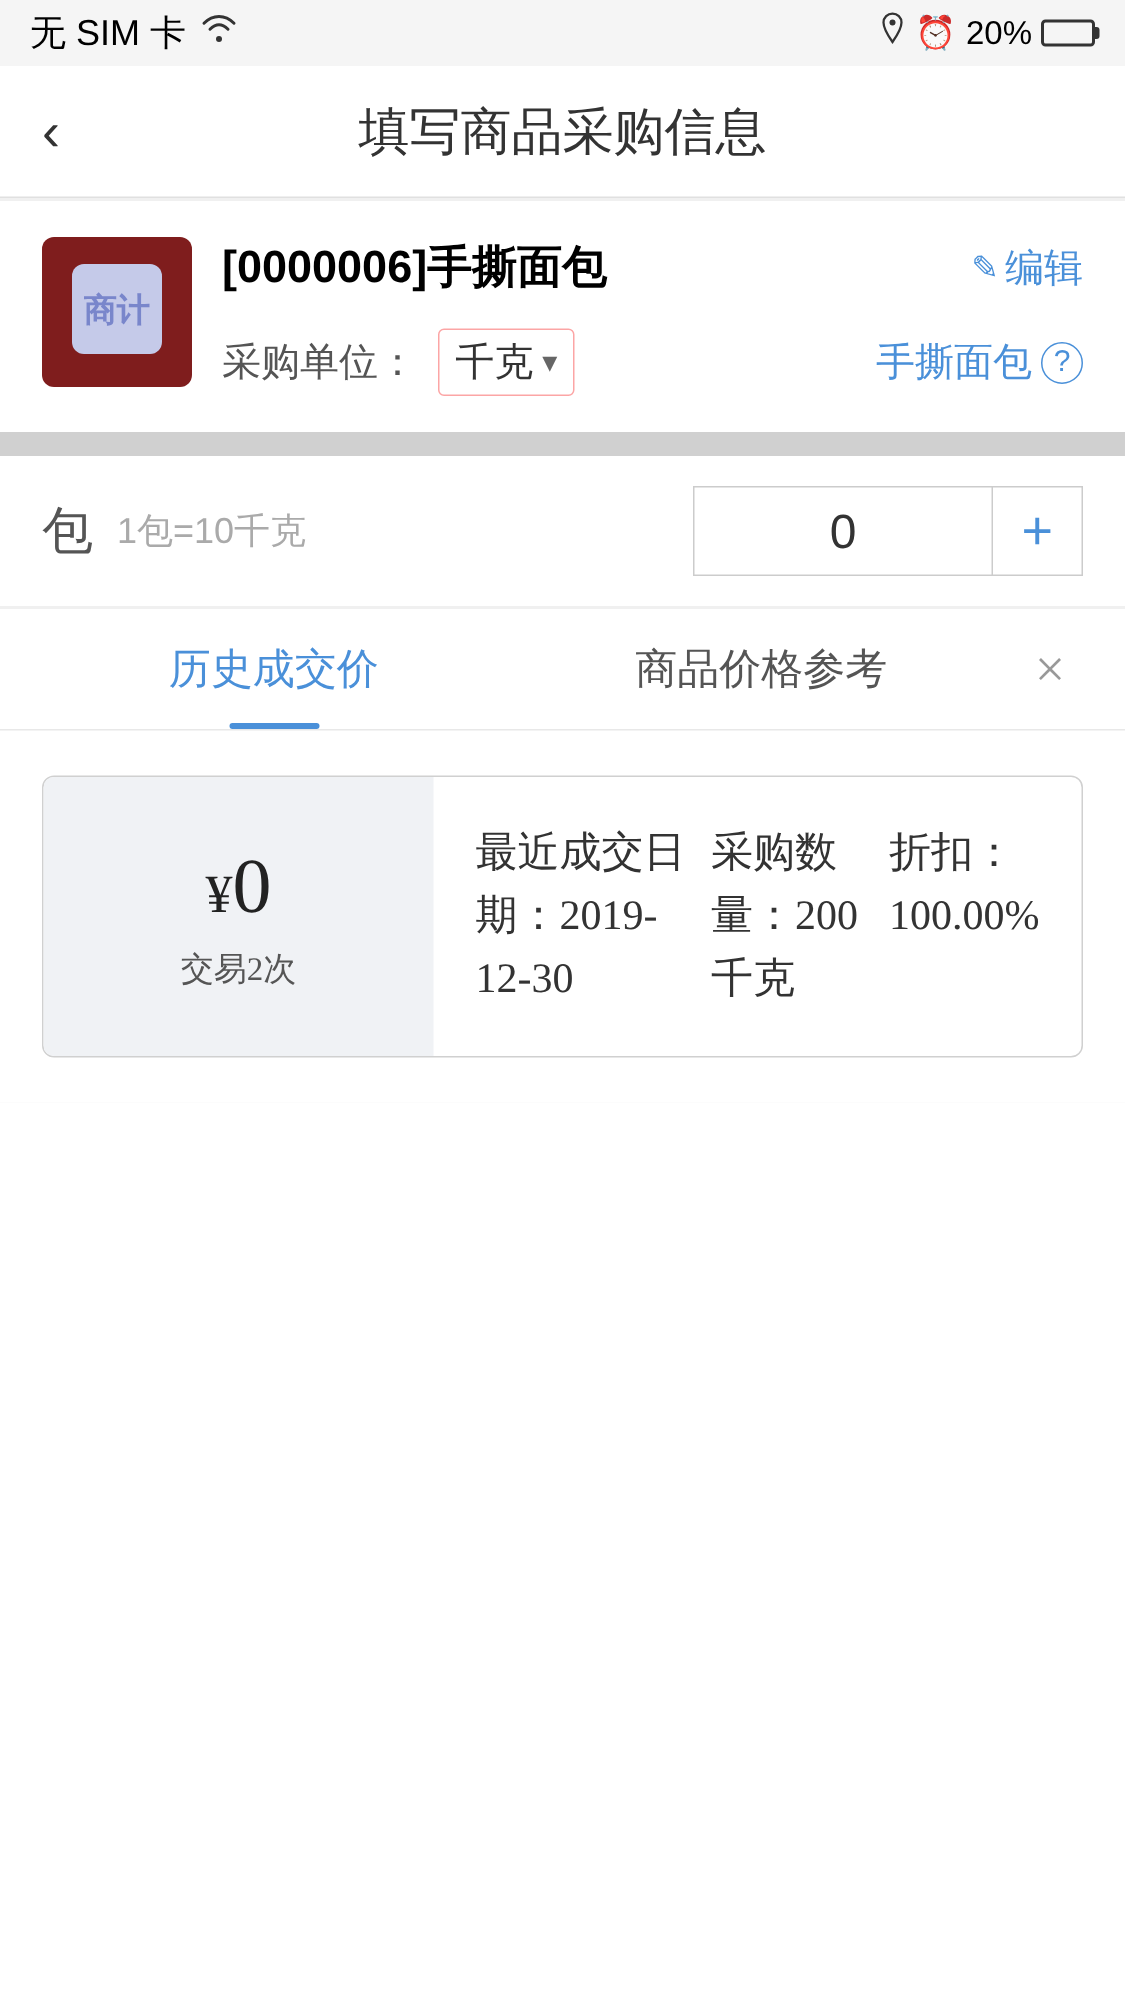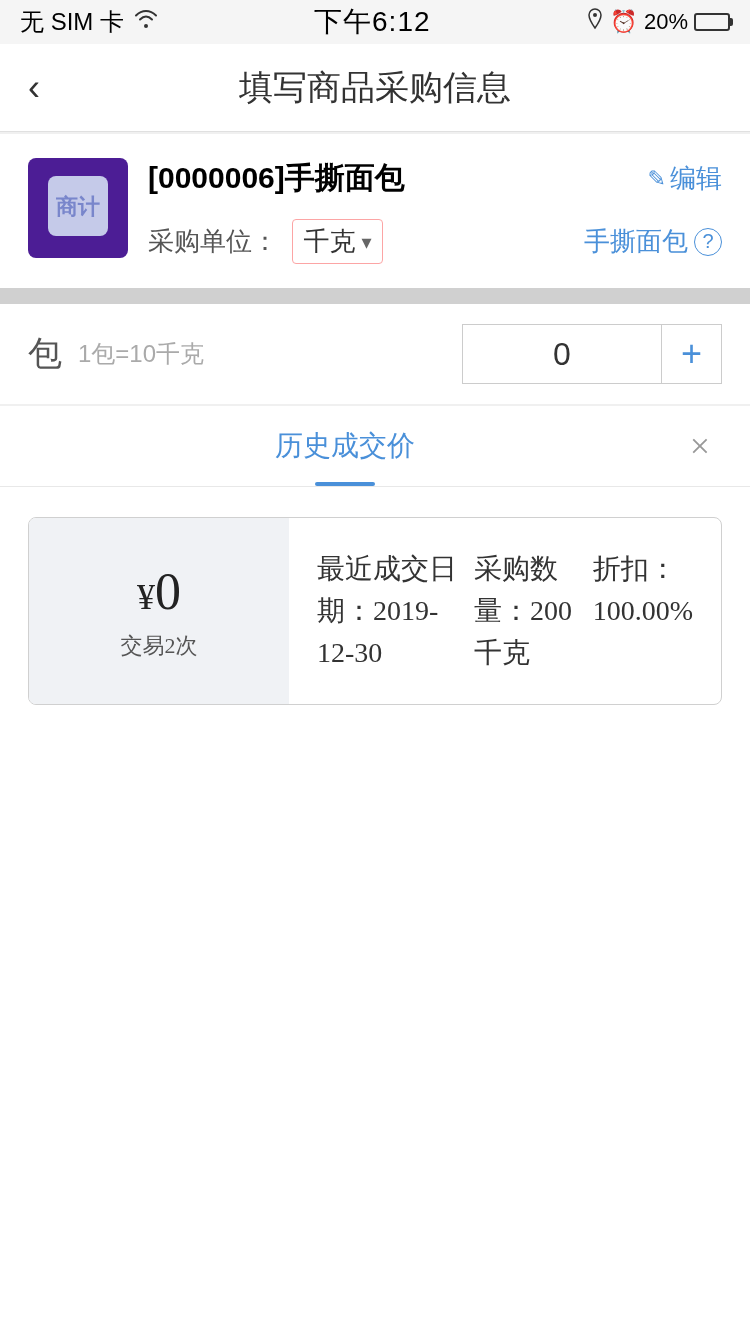--- a/index.html
+++ b/index.html
@@ -104,21 +104,21 @@
       margin-top: 2px;
     }
     .product-header {
       display: flex;
       align-items: flex-start;
       gap: 20px;
     }
     .product-thumb {
       width: 100px;
       height: 100px;
-      background: #4c1d95;
+      background: #7f1d1d;
       border-radius: 8px;
       display: flex;
       align-items: center;
       justify-content: center;
       flex-shrink: 0;
     }
     .product-thumb-logo {
       font-size: 28px;
       color: #9fa8da;
       font-weight: bold;
@@ -372,21 +372,20 @@
   <div class="status-left">
     <span>无 SIM 卡</span>
     <span>
       <svg width="28" height="22" viewBox="0 0 28 22" fill="none">
         <path d="M14 16a2 2 0 1 1 0 4 2 2 0 0 1 0-4z" fill="#333"></path>
         <path d="M8 11.5C9.8 9.7 11.8 8.5 14 8.5s4.2 1.2 6 3" stroke="#333" stroke-width="2" fill="none" stroke-linecap="round"></path>
         <path d="M4 7.5C6.8 4.7 10.2 3 14 3s7.2 1.7 10 4.5" stroke="#333" stroke-width="2" fill="none" stroke-linecap="round"></path>
       </svg>
     </span>
   </div>
-  <div class="status-center">下午6:12</div>
   <div class="status-right">
     <span>
       <svg width="20" height="22" viewBox="0 0 20 22" fill="none">
         <path d="M10 1C6.7 1 4 3.7 4 7c0 4.5 6 13 6 13s6-8.5 6-13c0-3.3-2.7-6-6-6z" stroke="#333" stroke-width="1.5" fill="none"></path>
         <circle cx="10" cy="7" r="2" fill="#333"></circle>
       </svg>
     </span>
     <span>⏰</span>
     <span>20%</span>
     <span class="battery-icon">
@@ -453,20 +452,23 @@
     <div class="quantity-plus">+</div>
   </div>
 </div>
 
 <div class="tabs-section">
   <div class="tabs-header">
     <div class="tab-item active">
       <span class="tab-label">历史成交价</span>
       <div class="tab-underline"></div>
     </div>
+    <div class="tab-item inactive">
+      <span class="tab-label">商品价格参考</span>
+    </div>
     <div class="tab-close">×</div>
   </div>
 
   <div class="content-area">
     <div class="price-card">
       <div class="price-card-left">
         <div class="price-amount">
           <span class="yuan">¥</span><span>0</span>
         </div>
         <div class="price-trade-count">交易2次</div>

